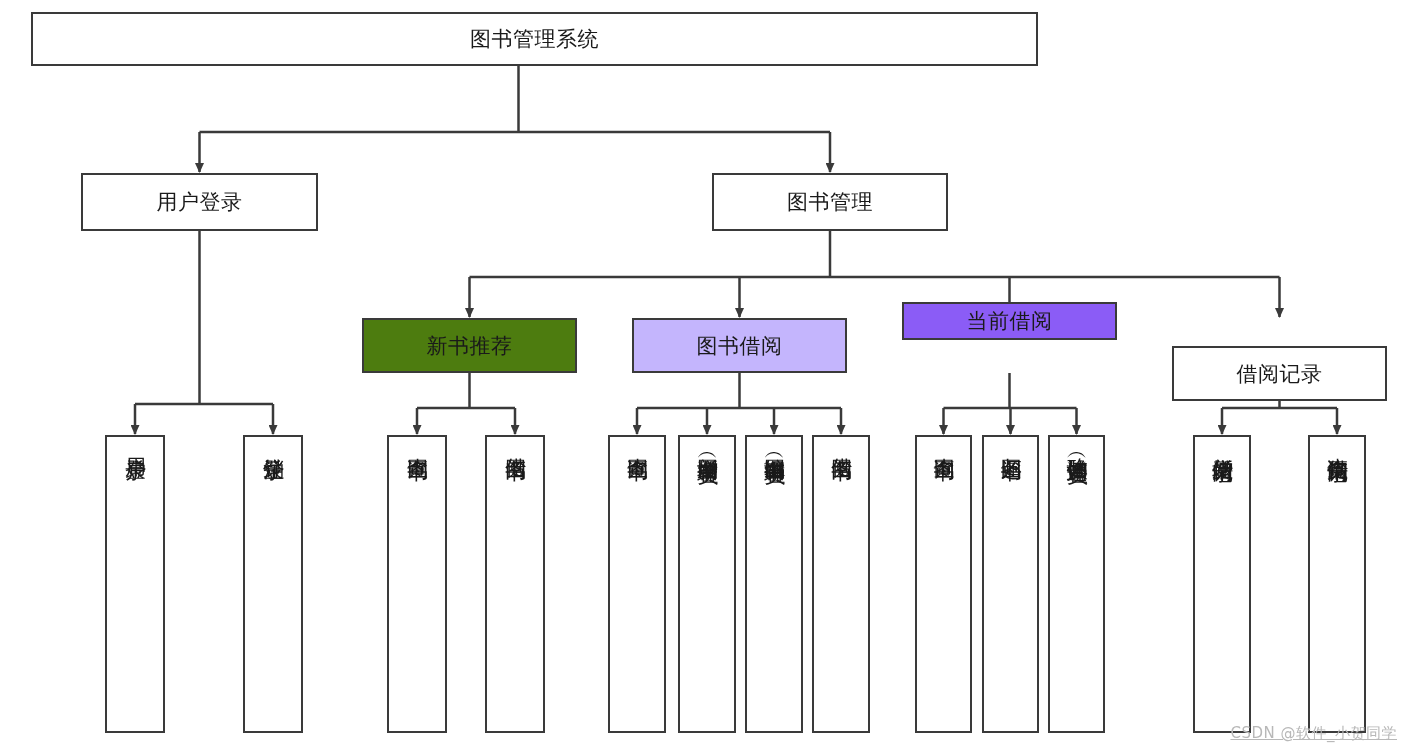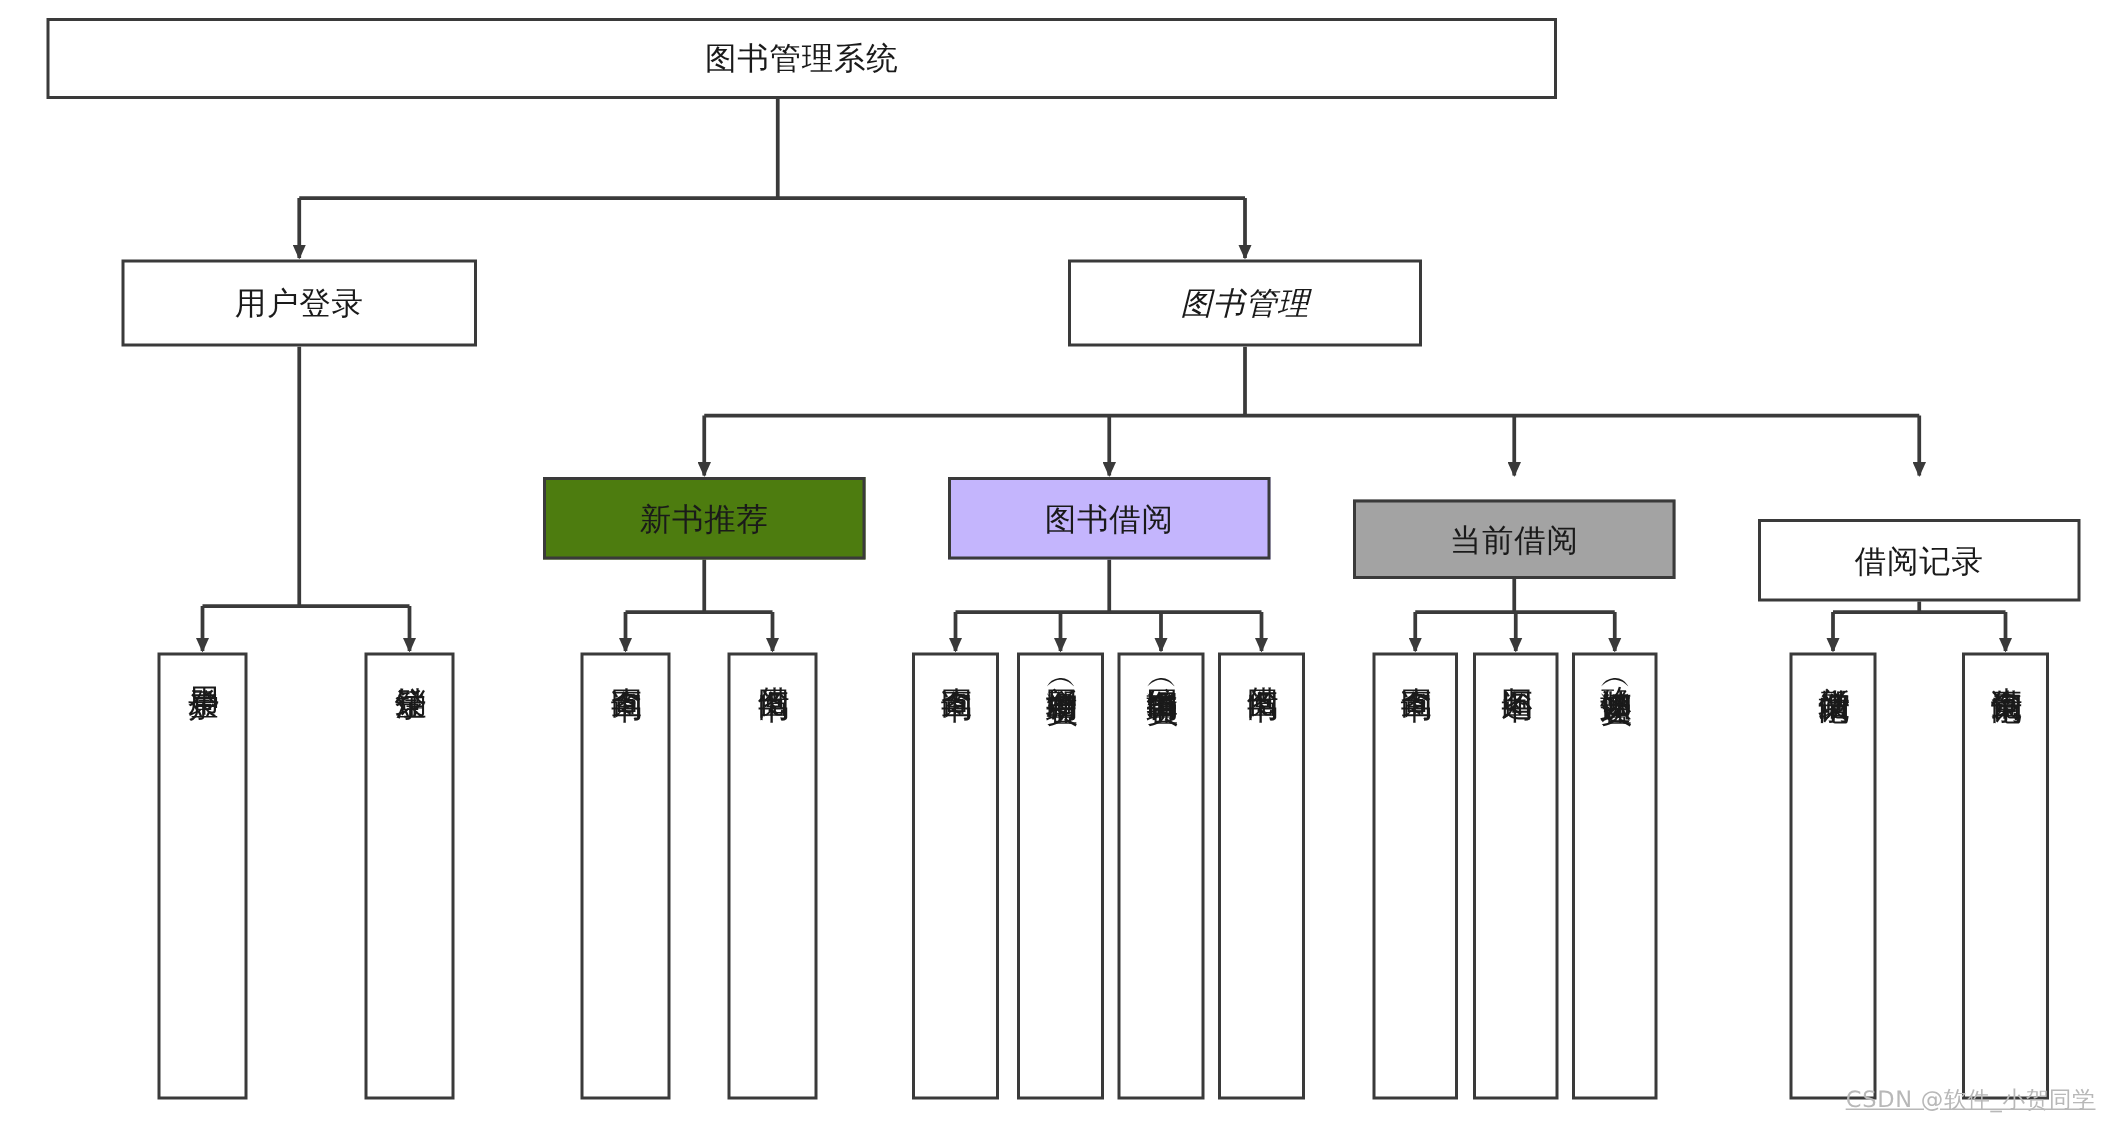--- a/index.html
+++ b/index.html
@@ -109,30 +109,30 @@
         <line x1="1337" y1="408" x2="1337" y2="434" stroke="#3a3a3a" stroke-width="2.5" marker-end="url(#arrowhead)"></line>
       </g>
   </svg>
   <div id="nodes">
       <div class="node horiz" id="node-root" style="left: 15px; top: 12px; width: 1007px; height: 54px; border-color: rgb(58, 58, 58); background: rgb(255, 255, 255); color: rgb(26, 26, 26); margin-left: 16px;">
         <span>图书管理系统</span>
       </div>
       <div class="node horiz" id="node-login" style="left: 81px; top: 173px; width: 237px; height: 58px; border-color: rgb(58, 58, 58); background: rgb(255, 255, 255); color: rgb(26, 26, 26);">
         <span>用户登录</span>
       </div>
-      <div class="node horiz" id="node-bookmgmt" style="left: 712px; top: 173px; width: 236px; height: 58px; border-color: rgb(58, 58, 58); background: rgb(255, 255, 255); color: rgb(26, 26, 26); font-style: italic;">
+      <div class="node horiz" id="node-bookmgmt" style="left: 712px; top: 173px; width: 236px; height: 58px; border-color: rgb(58, 58, 58); background: rgb(255, 255, 255); color: rgb(26, 26, 26);">
         <span>图书管理</span>
       </div>
       <div class="node horiz" id="node-newbook" style="left: 362px; top: 318px; width: 215px; height: 55px; border-color: rgb(58, 58, 58); background: #4d7c0f; color: rgb(26, 26, 26);">
         <span>新书推荐</span>
       </div>
       <div class="node horiz" id="node-borrow" style="left: 632px; top: 318px; width: 215px; height: 55px; border-color: rgb(58, 58, 58); background: #c4b5fd; color: rgb(26, 26, 26);">
         <span>图书借阅</span>
       </div>
-      <div class="node horiz" id="node-current" style="left: 902px; top: 333px; width: 215px; height: 53px; border-color: rgb(58, 58, 58); background: #a3a3a3; color: rgb(26, 26, 26);">
+      <div class="node horiz" id="node-current" style="left: 902px; top: 302px; width: 215px; height: 38px; border-color: rgb(58, 58, 58); background: #8b5cf6; color: rgb(26, 26, 26);">
         <span>当前借阅</span>
       </div>
       <div class="node horiz" id="node-records" style="left: 1172px; top: 318px; width: 215px; height: 55px; border-color: rgb(58, 58, 58); background: rgb(255, 255, 255); color: rgb(26, 26, 26); margin-top: 28px;">
         <span>借阅记录</span>
       </div>
       <div class="node vert" id="node-l-login" style="left: 105px; top: 435px; width: 60px; height: 298px; border-color: rgb(58, 58, 58); background: rgb(255, 255, 255); color: rgb(26, 26, 26);">
         <span class="vtext">用户登录</span>
       </div>
       <div class="node vert" id="node-l-logout" style="left: 243px; top: 435px; width: 60px; height: 298px; border-color: rgb(58, 58, 58); background: rgb(255, 255, 255); color: rgb(26, 26, 26);">
         <span class="vtext">注销登录</span>

